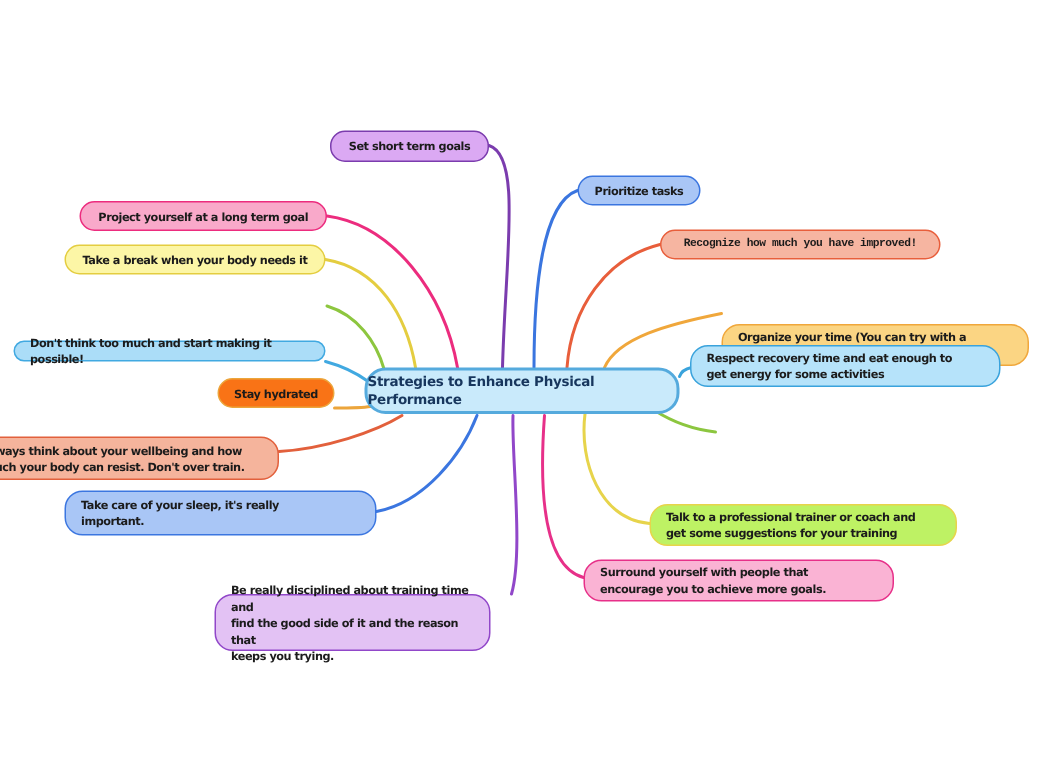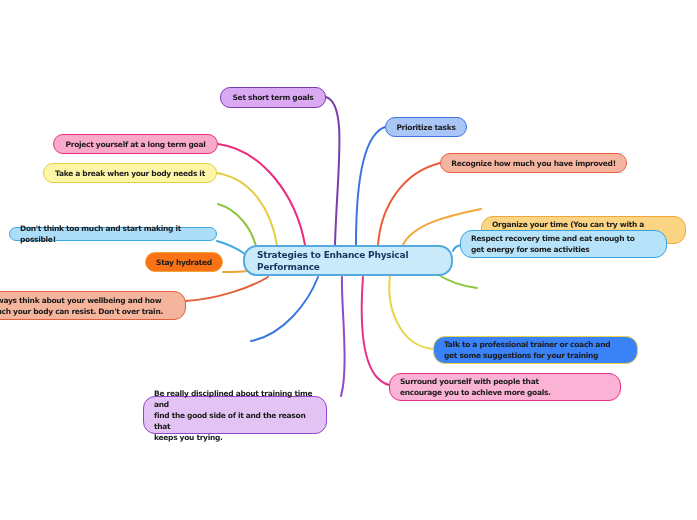--- a/index.html
+++ b/index.html
@@ -14,21 +14,21 @@
     border:1.5px solid #000;border-radius:12px;
     font-weight:bold;font-size:7.5px;letter-spacing:-0.3px;
     color:#1b1b1b;line-height:11px;
     display:flex;align-items:center;
     padding:2px 10px;white-space:pre-line;
     font-family:"DejaVu Sans",sans-serif;
   }
   .node.single{border-radius:10px;justify-content:center;white-space:nowrap;padding:0 6px;}
   .node.central{
     font-size:9px;letter-spacing:-0.2px;line-height:12px;
-    color:#17365d;border-width:2px;border-radius:14px;padding:2px 12px;
+    color:#17365d;border-width:2px;border-radius:14px;padding:2px 0;
   }
 </style>
 </head>
 <body>
 
 <div id="mindmap">
   <svg id="edges" viewBox="0 0 697 520" xmlns="http://www.w3.org/2000/svg">
       <path d="M326,97 C348,104 337,170 335,245" fill="none" stroke="#7B3CAE" stroke-width="2" stroke-linecap="round"></path>
       <path d="M385,127 C362,135 356,190 356,245" fill="none" stroke="#3A75DF" stroke-width="2" stroke-linecap="round"></path>
       <path d="M218,144 C262,150 296,195 305,245" fill="none" stroke="#EC2C7E" stroke-width="2" stroke-linecap="round"></path>
@@ -44,31 +44,33 @@
       <path d="M251,341 C283,335 308,303 318,277" fill="none" stroke="#3B76E0" stroke-width="2" stroke-linecap="round"></path>
       <path d="M433,349 C400,346 386,308 390,276" fill="none" stroke="#E7D44B" stroke-width="2" stroke-linecap="round"></path>
       <path d="M389,385 C360,377 360,318 363,277" fill="none" stroke="#E73089" stroke-width="2" stroke-linecap="round"></path>
       <path d="M341,396 C349,368 341,305 342,277" fill="none" stroke="#9147C9" stroke-width="2" stroke-linecap="round"></path>
     </svg>
 <div class="node multi central" style="left: 243px; top: 245px; width: 210px; height: 31px; background: rgb(201, 234, 251); border-color: rgb(85, 170, 221); color: rgb(23, 54, 93);">Strategies to Enhance Physical
 Performance</div>
     <div class="node single" style="left: 220px; top: 87px; width: 106px; height: 21px; background: rgb(219, 169, 243); border-color: rgb(123, 60, 174);">Set short term goals</div>
     <div class="node single" style="left: 53px; top: 134px; width: 165px; height: 20px; background: rgb(249, 169, 202); border-color: rgb(236, 44, 126);">Project yourself at a long term goal</div>
     <div class="node single" style="left: 385px; top: 117px; width: 82px; height: 20px; background: rgb(169, 198, 246); border-color: rgb(58, 117, 223);">Prioritize tasks</div>
-    <div class="node single" style="left: 440px; top: 153px; width: 187px; height: 20px; background: rgb(246, 181, 161); border-color: rgb(232, 94, 59);">Recognize how much you have improved!</div>
+    <div class="node single" style="left: 440px; top: 153px; width: 187px; height: 20px; background: rgb(246, 181, 161); border-color: rgb(232, 94, 59); font-family: Liberation Mono, monospace;">Recognize how much you have improved!</div>
     <div class="node single" style="left: 43px; top: 163px; width: 174px; height: 20px; background: rgb(252, 246, 166); border-color: rgb(228, 205, 64);">Take a break when your body needs it</div>
     <div class="node multi" style="left: 481px; top: 195px; width: 205px; height: 28px; background: rgb(251, 213, 131); border-color: rgb(240, 167, 59); margin-top: 21px;">Organize your time (You can try with a
 planner or schedule)</div>
     <div class="node multi" style="left: 9px; top: 227px; width: 208px; height: 14px; background: rgb(171, 221, 248); border-color: rgb(65, 169, 225);">Don't think too much and start making it
 possible!</div>
     <div class="node multi" style="left: 460px; top: 230px; width: 207px; height: 28px; background: rgb(182, 227, 250); border-color: rgb(58, 163, 220);">Respect recovery time and eat enough to
 get energy for some activities</div>
     <div class="node single" style="left: 145px; top: 252px; width: 78px; height: 20px; background: #f97316; border-color: rgb(236, 165, 59);">Stay hydrated</div>
     <div class="node multi" style="left: -22px; top: 291px; width: 208px; height: 29px; background: rgb(245, 180, 156); border-color: rgb(226, 96, 60);">Always think about your wellbeing and how
 much your body can resist. Don't over train.</div>
-    <div class="node multi" style="left: 433px; top: 336px; width: 205px; height: 28px; background: #3b82f6; border-color: rgb(231, 212, 75);">Talk to a professional trainer or coach and
+    <div class="node multi" style="left: 43px; top: 327px; width: 208px; height: 30px; background: rgb(169, 198, 246); border-color: rgb(59, 118, 224);">Take care of your sleep, it's really
+important.</div>
+    <div class="node multi" style="left: 433px; top: 336px; width: 205px; height: 28px; background: #bef264; border-color: rgb(231, 212, 75);">Talk to a professional trainer or coach and
 get some suggestions for your training</div>
-    <div class="node multi" style="left: 389px; top: 373px; width: 232px; height: 28px; background: rgb(250, 179, 212); border-color: rgb(231, 48, 137);">Surround yourself with people that
+    <div class="node multi" style="left: 389px; top: 373px; width: 207px; height: 28px; background: rgb(250, 179, 212); border-color: rgb(231, 48, 137);">Surround yourself with people that
 encourage you to achieve more goals.</div>
     <div class="node multi" style="left: 143px; top: 396px; width: 184px; height: 38px; background: rgb(227, 194, 244); border-color: rgb(145, 71, 201);">Be really disciplined about training time and
 find the good side of it and the reason that
 keeps you trying.</div>
   </div>
 
 </body></html>

